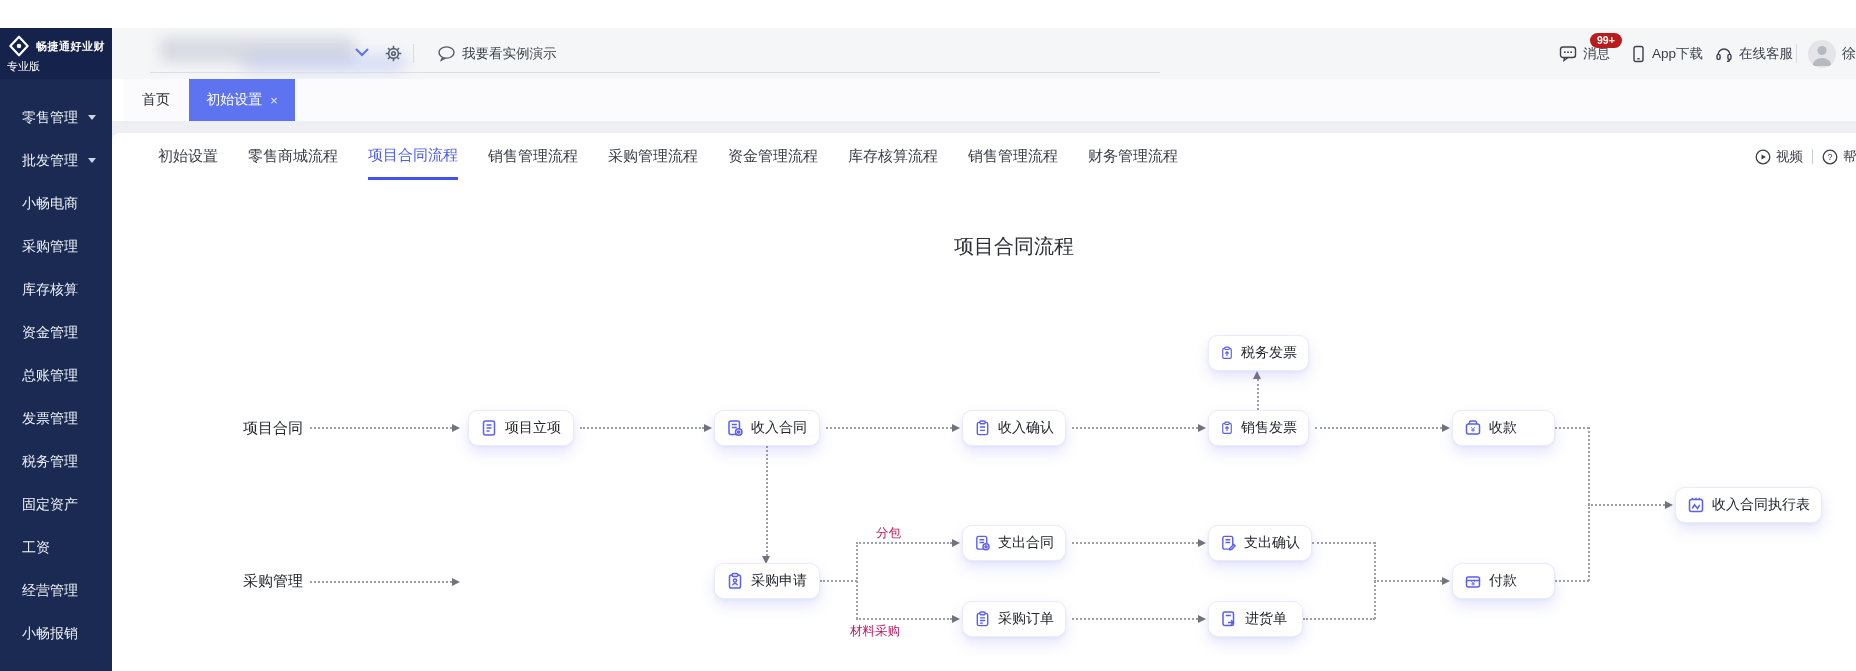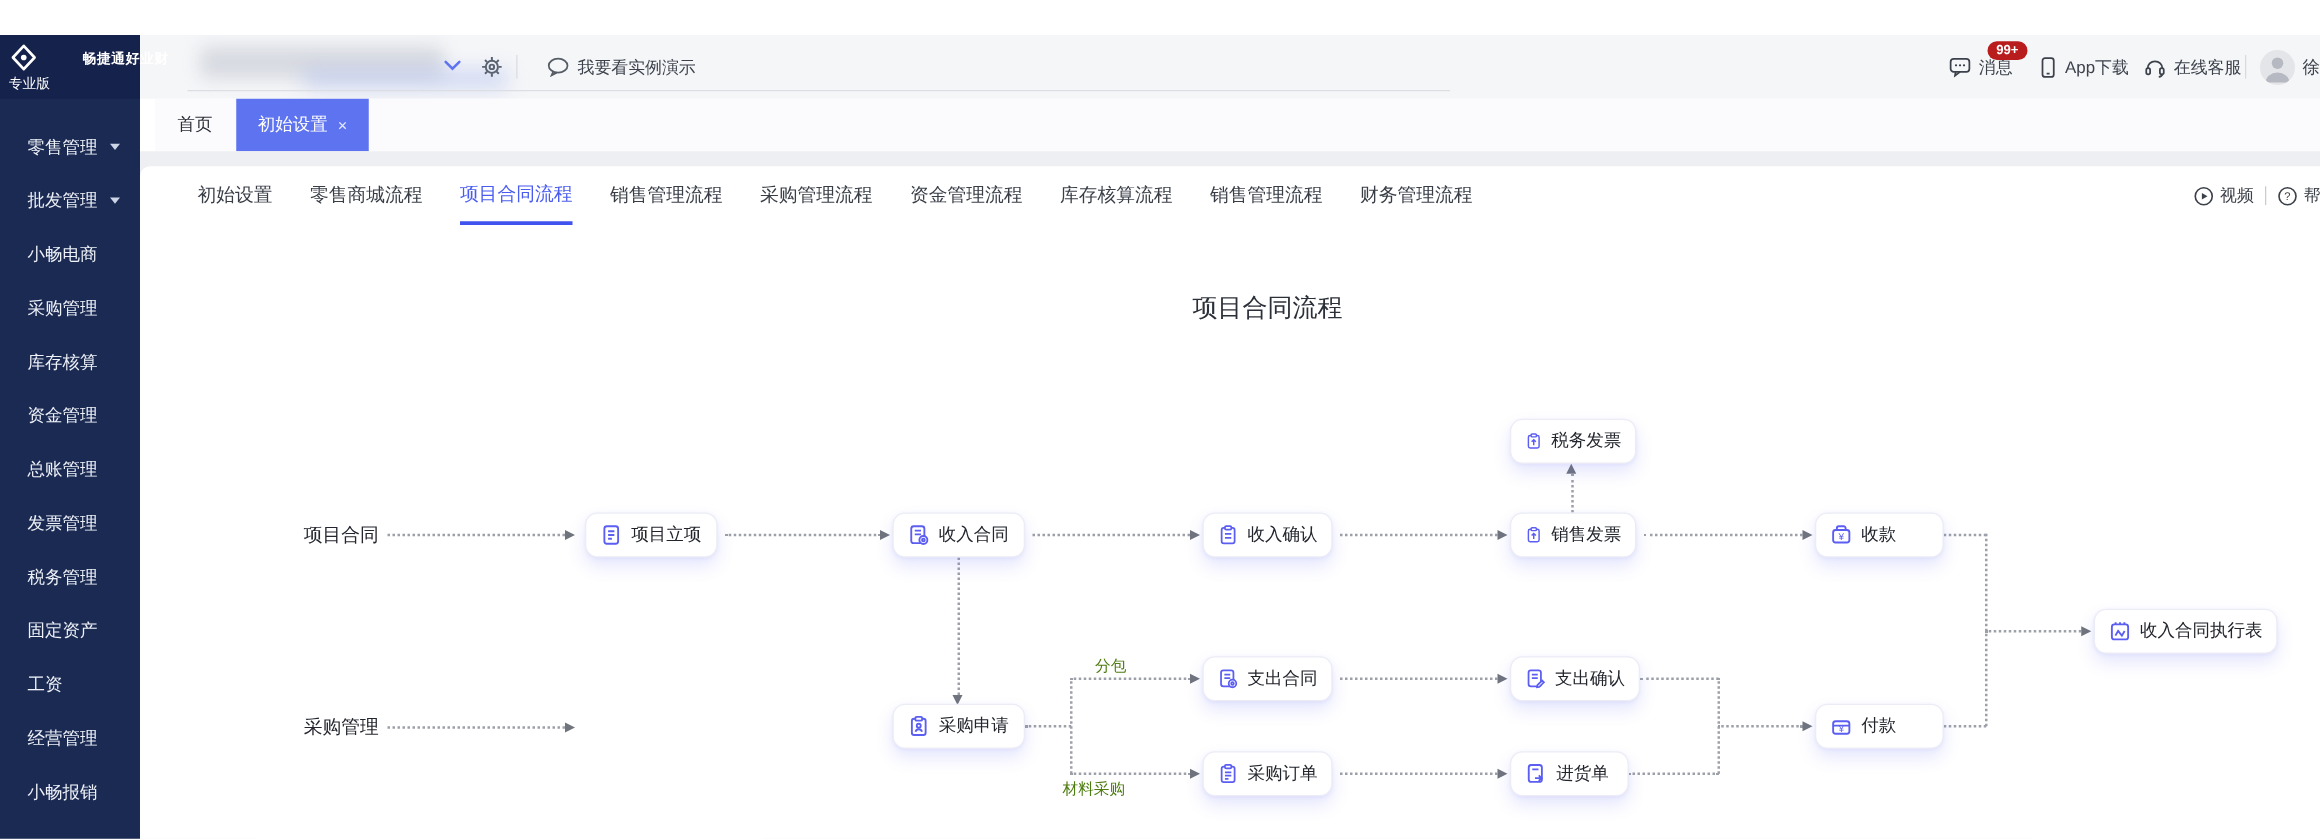--- a/index.html
+++ b/index.html
@@ -4,21 +4,21 @@
 <style>
   * { margin:0; padding:0; box-sizing:border-box; }
   html,body { width:1856px; height:671px; overflow:hidden; background:#fff;
     font-family:"Liberation Sans","DejaVu Sans",sans-serif; }
   .abs { position:absolute; }
 
   
   .sidebar { position:absolute; left:0; top:28px; width:112px; bottom:0; background:#1b2a52; z-index:5; }
   .logo-block { position:absolute; left:0; top:0; width:112px; height:51px; background:#15224b; padding:6px 7px 0 7px; }
   .logo-row { display:flex; align-items:center; gap:5px; }
-  .logo-title { color:#fff; font-size:11px; font-weight:700; white-space:nowrap; letter-spacing:0.5px;margin-left:30px; }
+  .logo-title { color:#fff; font-size:11px; font-weight:700; white-space:nowrap; letter-spacing:0.5px; }
   .edition { color:#fff; font-size:11px; margin-top:1px; }
   .menu { position:absolute; top:68px; left:0; right:0; }
   .menu-item { height:43px; display:flex; align-items:center; padding-left:22px; color:#eef1f8; font-size:14px; cursor:pointer; }
   .caret { width:0; height:0; border-left:4.5px solid transparent; border-right:4.5px solid transparent; border-top:5px solid #ccd4e6; margin-left:10px; }
 
   
   .header { position:absolute; left:112px; top:28px; right:0; height:51px; background:#f5f6f8; overflow:hidden; }
   .redact1 { position:absolute; left:48px; top:9px; width:195px; height:26px; background:#c4c8d2; border-radius:6px; filter:blur(7px); opacity:.6; }
   .redact2 { position:absolute; left:130px; top:28px; width:165px; height:14px; background:#aebdf0; border-radius:6px; filter:blur(8px); opacity:.55; }
   .search-underline { position:absolute; left:38px; top:44px; width:1010px; height:1px; background:#dcdee3; }
@@ -45,21 +45,21 @@
   .ta-group { display:flex; align-items:center; gap:5px; cursor:pointer; }
   .ta-div { width:1px; height:15px; background:#c9ccd2; }
 
   .flow-title { position:absolute; left:60px; right:0; top:100px; text-align:center; font-size:20px; color:#2b2f38; font-weight:500; }
 
   
   .node { position:absolute; height:36px; background:#fff; border:1px solid #ebecf5; border-radius:10px;
     box-shadow:0 7px 14px rgba(93,98,240,.16), 0 1px 3px rgba(93,98,240,.08);
     display:flex; align-items:center; gap:7px; padding:0 11px; font-size:14px; color:#22252c; white-space:nowrap; cursor:pointer; }
   .row-label { position:absolute; font-size:15px; color:#23262e; }
-  .branch-label { position:absolute; font-size:12.5px; color:#4d7c0f; }
+  .branch-label { position:absolute; font-size:12.5px; color:#be185d; }
   .e { position:absolute; }
   .e.h { border-top:2px dotted #9da0a8; height:0; }
   .e.v { border-left:2px dotted #9da0a8; width:0; }
   .ar::after { content:""; position:absolute; right:-8px; top:-5px;
     border-left:8px solid #70747d; border-top:4px solid transparent; border-bottom:4px solid transparent; }
   .au::after { content:""; position:absolute; left:-6px; top:-8px;
     border-bottom:8px solid #70747d; border-left:4px solid transparent; border-right:4px solid transparent; }
   .ad::after { content:""; position:absolute; left:-6px; bottom:-8px;
     border-top:8px solid #70747d; border-left:4px solid transparent; border-right:4px solid transparent; }
   svg { display:block; }

